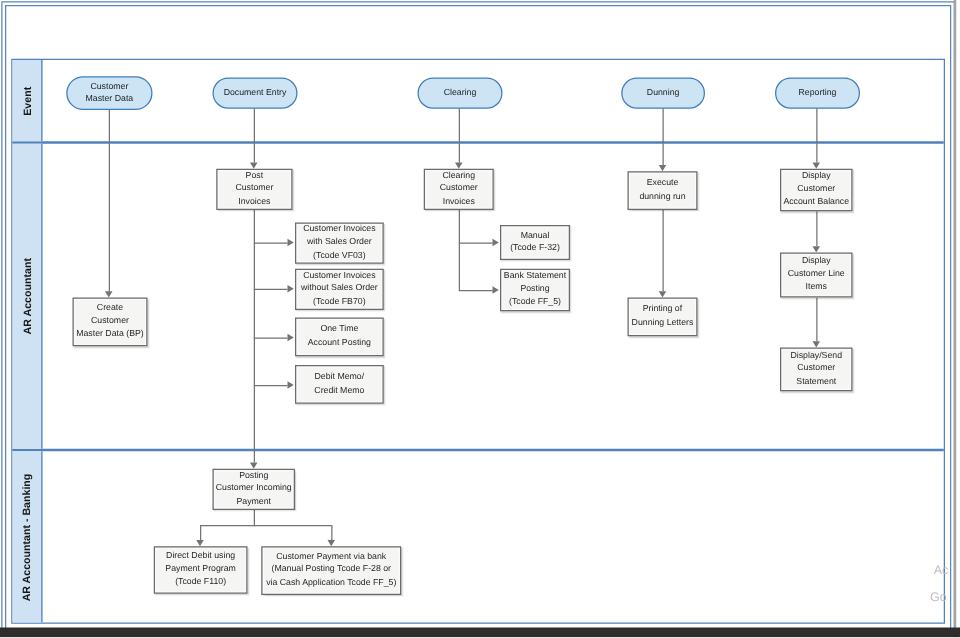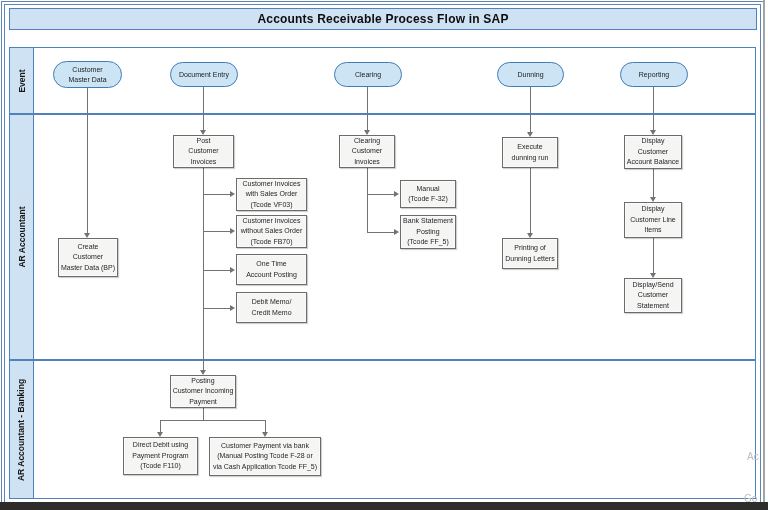--- a/index.html
+++ b/index.html
@@ -67,31 +67,30 @@
     position:absolute; width:0; height:0;
     border-top:3px solid transparent; border-bottom:3px solid transparent;
     border-left:5px solid #737373;
   }
 
   
   .bottom-edge { position:absolute; left:0; right:0; top:502px; height:8px; background:#2e2d2b; }
   .right-edge  { position:absolute; top:0; bottom:0; left:763px; width:2px; background:#a3a3a3; }
   .wm { position:absolute; color:#bcbcbc; font-size:10px; }
   .wm1 { left:747px; top:451px; }
-  .wm2 { left:744px; top:493px; }
+  .wm2 { left:744px; top:473px; }
 </style>
 </head>
 <body>
 
 <div id="canvas">
 
   <div class="frame-a"></div>
   <div class="frame-b"></div>
 
-  <div class="title-bar">Accounts Receivable Process Flow in SAP</div>
 
   <div class="lanes">
     <div class="lane" style="height:67px;">
       <div class="lane-label">
         <span>Event</span>
       </div>
       <div class="lane-content"></div>
     </div>
     <div class="lane" style="height:246px;">
       <div class="lane-label">

